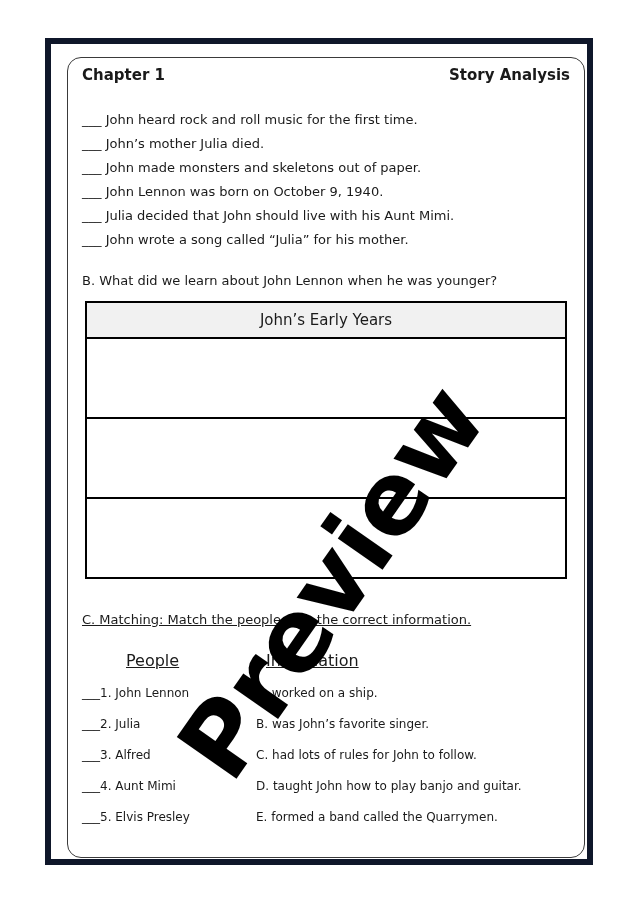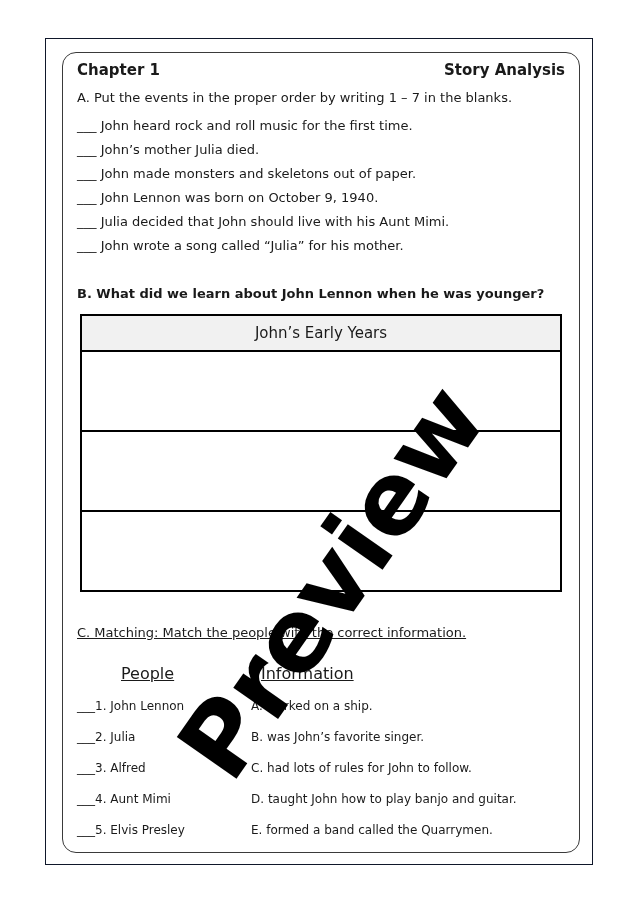--- a/index.html
+++ b/index.html
@@ -3,34 +3,34 @@
 <meta charset="utf-8">
 <style>
   html, body { margin:0; padding:0; }
   body {
     width:637px; height:904px; background:#ffffff;
     font-family:"DejaVu Sans", sans-serif; color:#1a1a1a;
     position:relative; overflow:hidden;
   }
   .outer-frame {
     position:absolute; left:45px; top:38px; width:548px; height:827px;
-    border:1px solid #0f172a; box-sizing:border-box; background:#ffffff;
+    border:6px solid #0f172a; box-sizing:border-box; background:#ffffff;
   }
   .worksheet-box {
     position:absolute; left:16px; top:13px; width:518px; height:801px;
     border:1px solid #3a3a3a; border-radius:14px; box-sizing:border-box;
     padding:8px 14px 0 14px; background:#ffffff;
   }
   .hdr { display:flex; justify-content:space-between; font-size:15px; font-weight:bold; margin-top:0; }
   .instr { font-size:13px; line-height:17px; }
   .a-instr { margin-top:10px; }
-  .a-list { margin-top:8px; }
+  .a-list { margin-top:24px; }
   .a-item { font-size:13px; line-height:24px; white-space:nowrap; }
   .blank { letter-spacing:0; }
-  .b-instr { margin-top:27px;font-weight:bold; }
+  .b-instr { margin-top:20px; }
   .ey-table { margin:12px 0 0 3px; width:482px; border:2px solid #000; box-sizing:border-box; }
   .ey-head {
     height:34px; line-height:34px; text-align:center; background:#f1f1f1;
     border-bottom:2px solid #000; font-size:15px;
   }
   .ey-row { height:78px; border-bottom:2px solid #000; background:#fff; }
   .ey-row:last-child { border-bottom:none; }
   .c-instr { margin-top:32px;text-decoration:underline; }
   .c-heads { position:relative; height:20px; margin-top:23px; font-size:16px; }
   .c-heads .people { position:absolute; left:44px; text-decoration:underline; }
@@ -50,21 +50,20 @@
 <body>
 
 <div class="outer-frame">
   <div class="worksheet-box">
 
     <div class="hdr">
       <span>Chapter 1</span>
       <span>Story Analysis</span>
     </div>
 
-    <div class="instr a-instr">A. Put the events in the proper order by writing 1 – 7 in the blanks.</div>
 
     <div class="a-list">
       <div class="a-item"><span class="blank">___</span> <span>John heard rock and roll music for the first time.</span></div>
       <div class="a-item"><span class="blank">___</span> <span>John’s mother Julia died.</span></div>
       <div class="a-item"><span class="blank">___</span> <span>John made monsters and skeletons out of paper.</span></div>
       <div class="a-item"><span class="blank">___</span> <span>John Lennon was born on October 9, 1940.</span></div>
       <div class="a-item"><span class="blank">___</span> <span>Julia decided that John should live with his Aunt Mimi.</span></div>
       <div class="a-item"><span class="blank">___</span> <span>John wrote a song called “Julia” for his mother.</span></div>
     </div>
 

